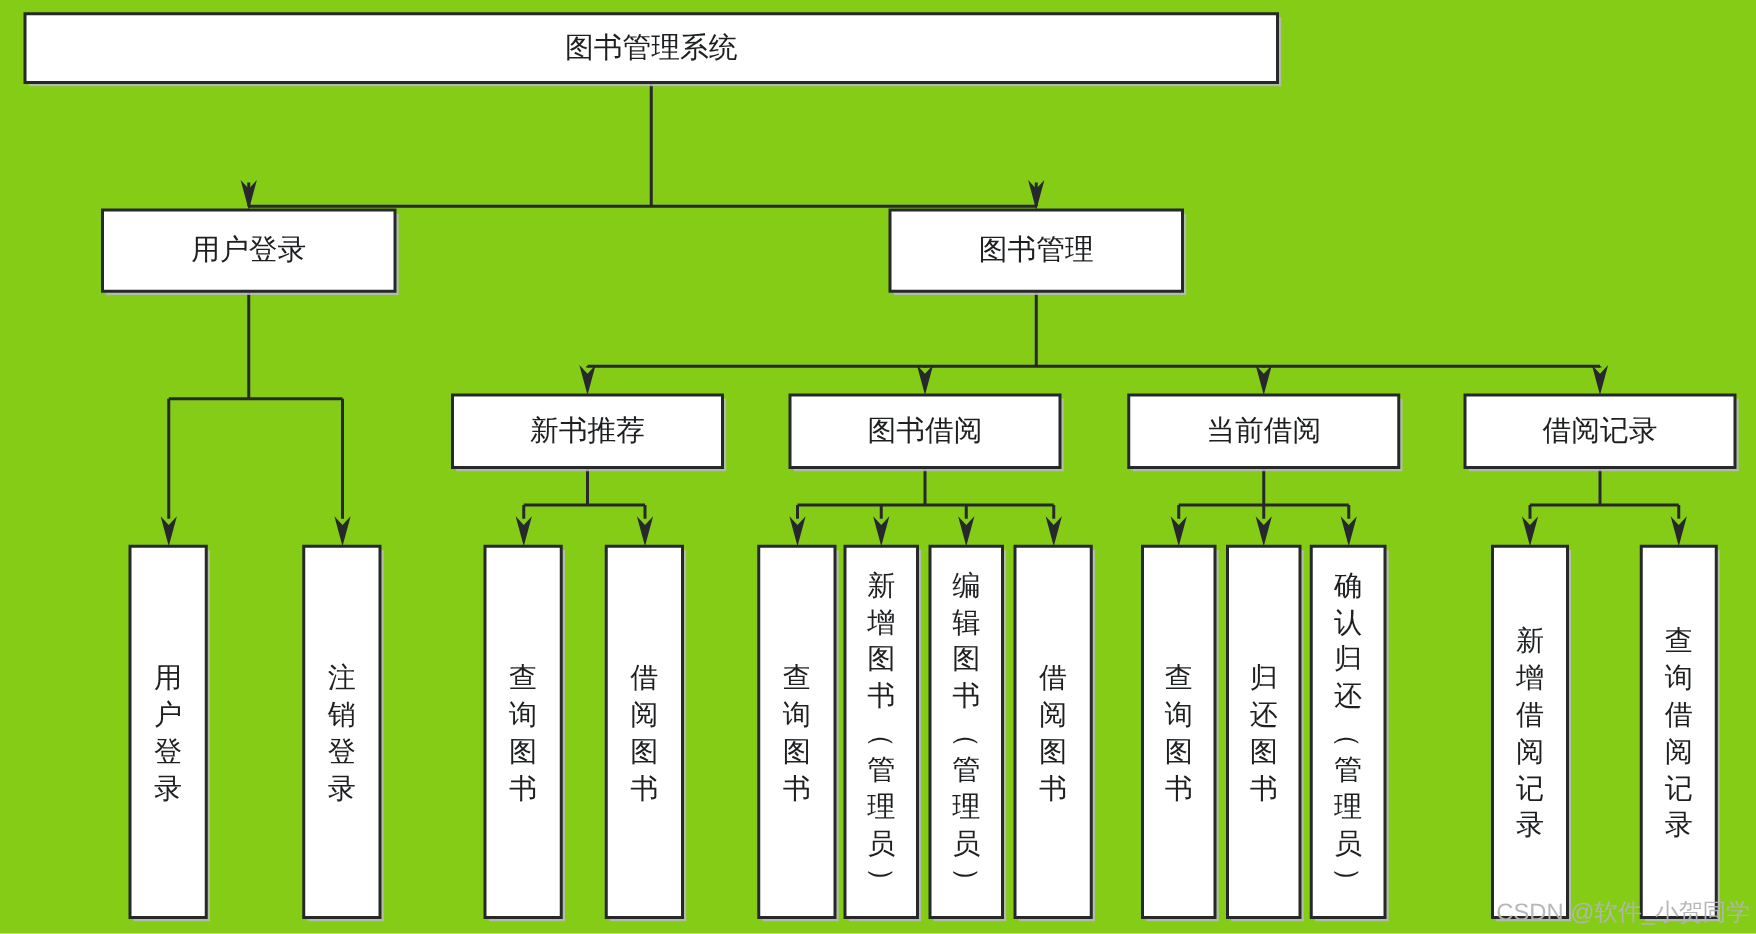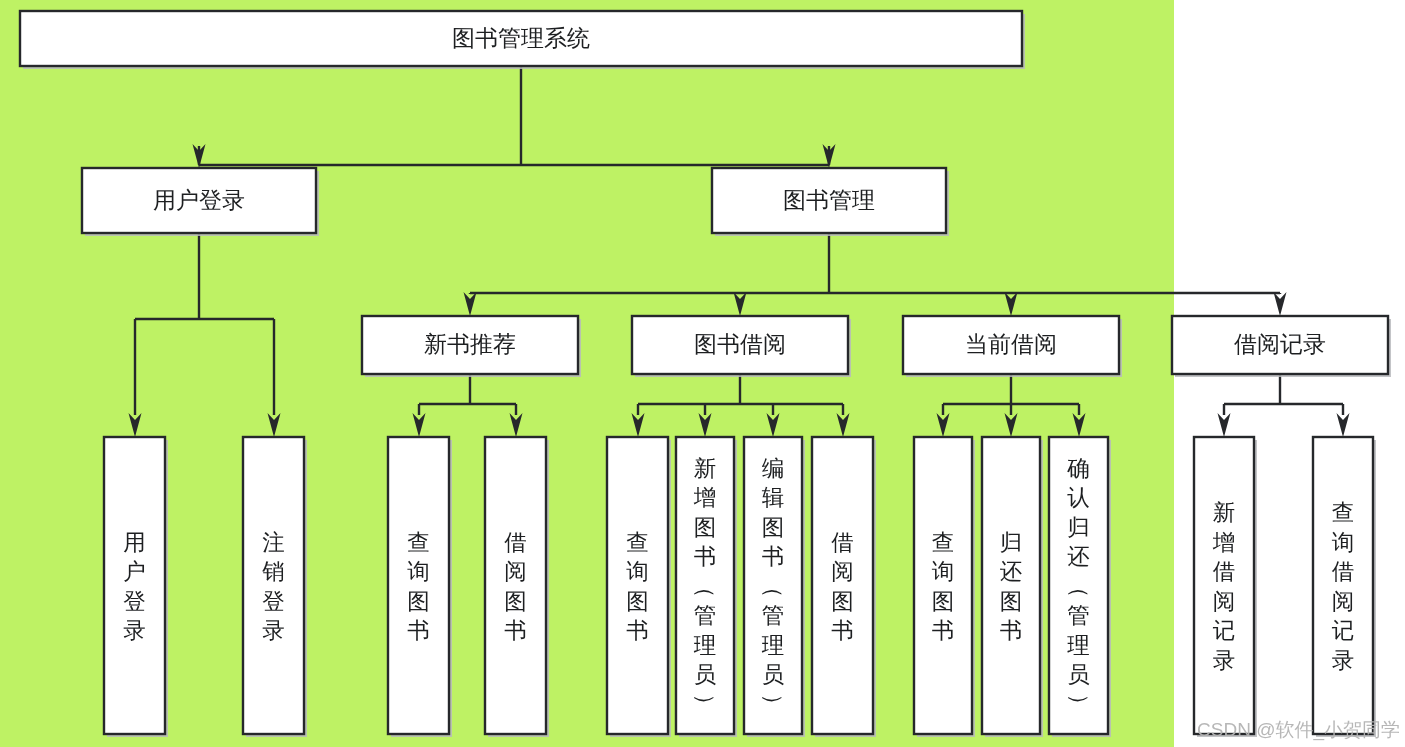--- a/index.html
+++ b/index.html
@@ -9,23 +9,23 @@
     background: #ffffff;
   }
   body {
     font-family: "Liberation Sans", "DejaVu Sans", sans-serif;
     width: 1405px;
     height: 747px;
     overflow: hidden;
   }
   #diagram-root {
     position: relative;
-    width: 1174px;
+    width: 1405px;
     height: 747px;
-    background: #bef264;
+    background: #84cc16;
   }
   #diagram-svg {
     position: absolute;
     left: 0;
     top: 0;
     width: 1405px;
     height: 747px;
     display: block;
   }
   .node-box {

